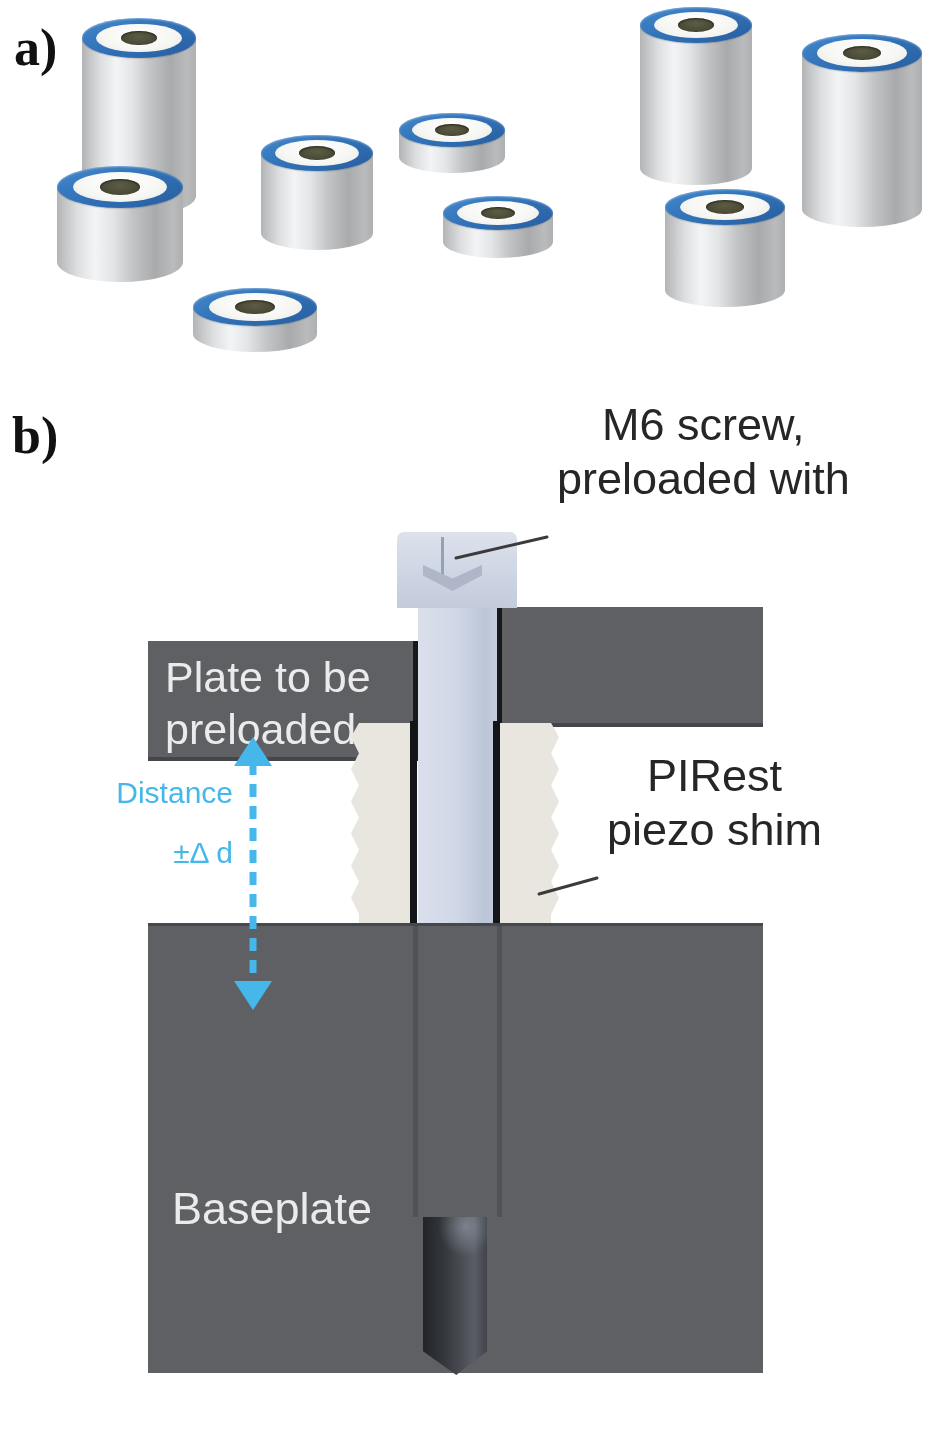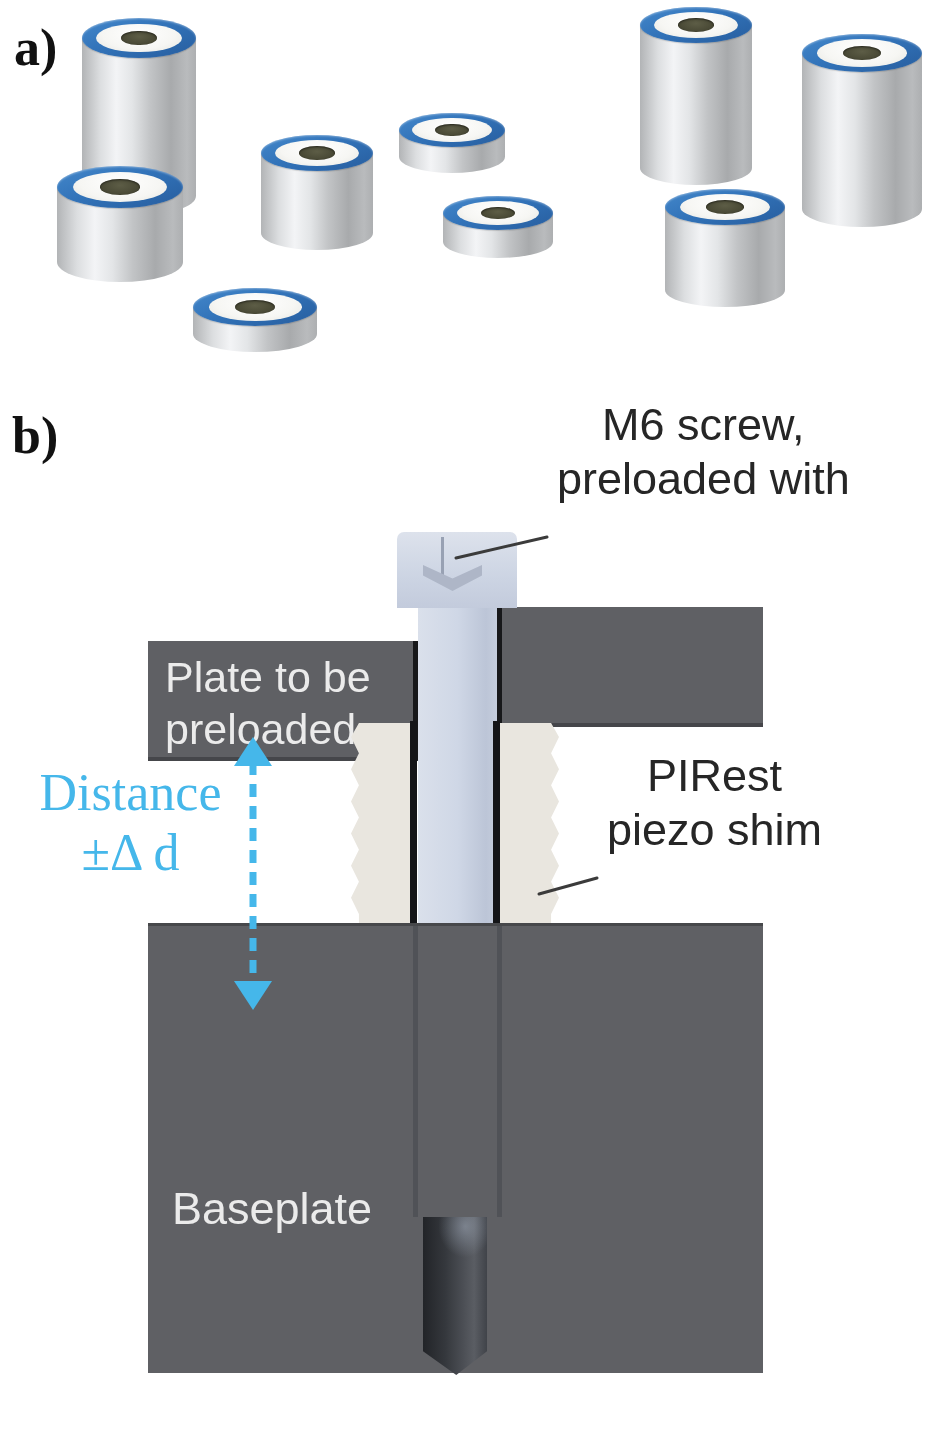--- a/index.html
+++ b/index.html
@@ -32,21 +32,21 @@
        display:flex;align-items:center;justify-content:center;}
   .cyl .hole{width:42%;height:52%;border-radius:50%;
        background:radial-gradient(ellipse at 50% 40%,#5d5d46 0%,#4b4b37 60%,#3e3e2d 100%);
        box-shadow:inset 0 1px 2px rgba(0,0,0,.5);}
   
   .shape{position:absolute;}
   .anno{position:absolute;color:var(--anno-text);font-size:45px;line-height:54px;white-space:nowrap;text-align:center;}
   .plate{background:var(--plate-gray);box-sizing:border-box;}
   .plate-text{position:absolute;left:17px;top:10px;color:var(--plate-text);
        font-size:43px;line-height:52px;white-space:nowrap;}
-  .distance{color:var(--distance-blue);font-size:52px;line-height:60px;font-family:Liberation Serif, serif;}
+  .distance{color:var(--distance-blue);font-size:30px;line-height:60px;text-align:right;}
   .baseplate-text{position:absolute;color:var(--plate-text);font-size:45px;line-height:1;}
   svg.overlay{position:absolute;left:0;top:0;pointer-events:none;}
 </style>
 </head>
 <body>
 
 <div id="fig">
 
   <div class="panel-label" style="left:14px;top:22px;">a)</div>
 

